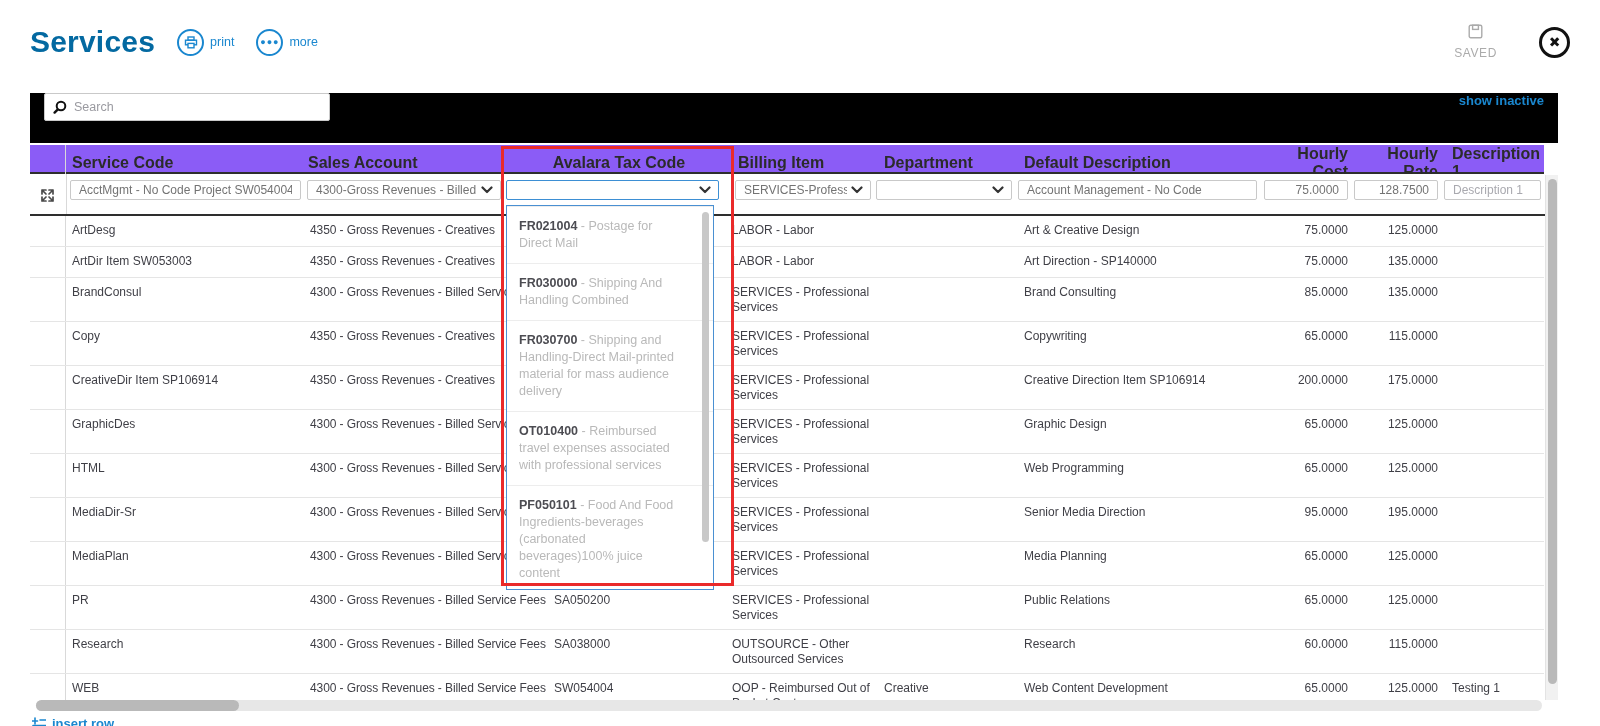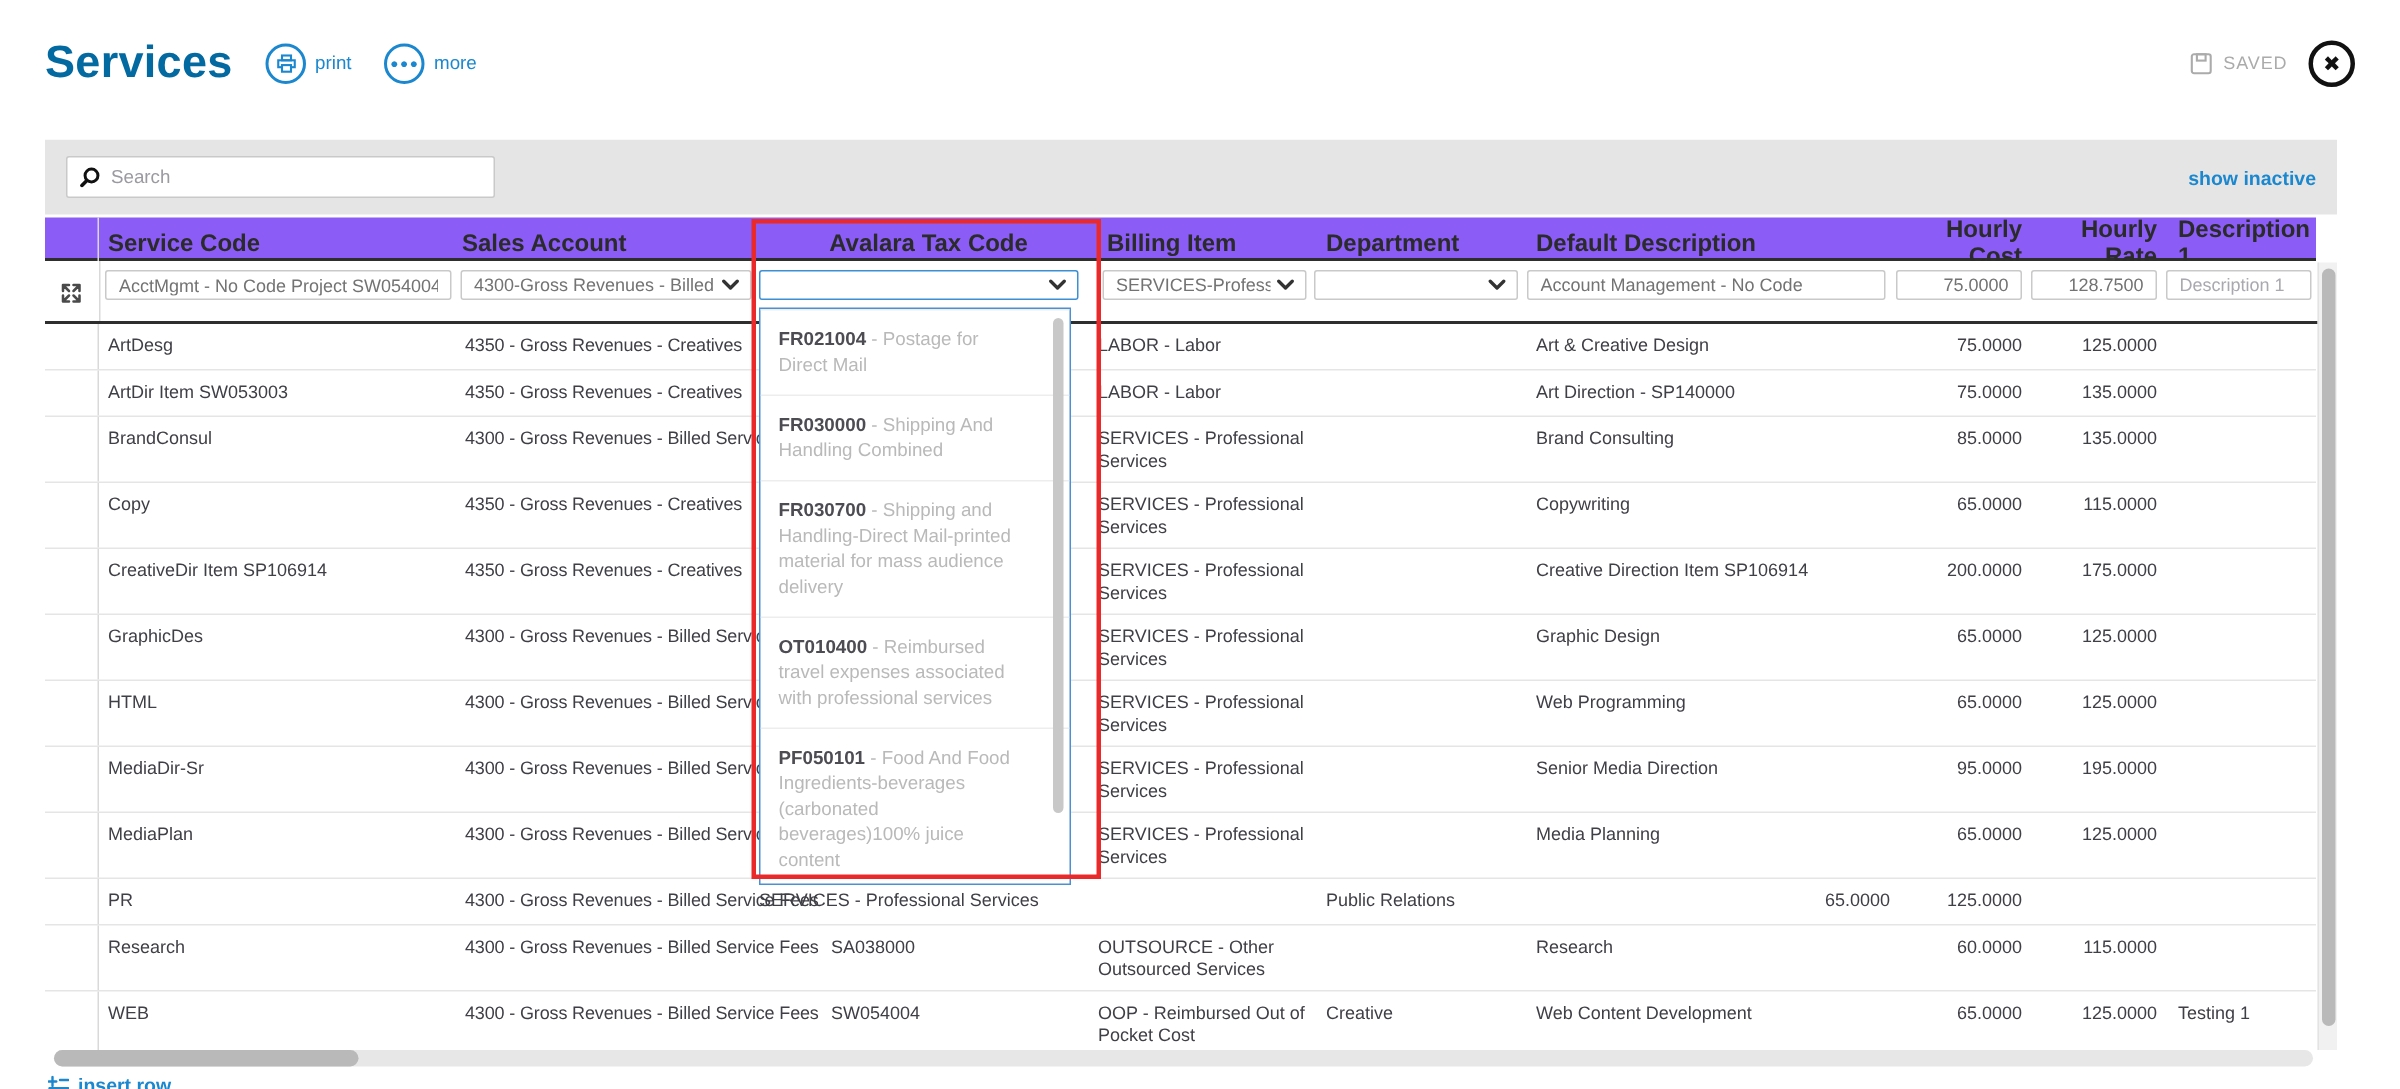--- a/index.html
+++ b/index.html
@@ -9,27 +9,27 @@
 
   
   .pagehead { position:absolute; left:30px; top:18px; right:30px; height:48px; display:flex; align-items:center; }
   .title { font-size:30px; font-weight:700; color:#0369a1; letter-spacing:.2px; }
   .hbtn { display:flex; align-items:center; gap:6px; margin-left:22px; cursor:pointer; }
   .circ { width:27px; height:27px; border:2px solid #1a87cf; border-radius:50%;
           display:flex; align-items:center; justify-content:center; color:#1a87cf; }
   .hbtn .lbl { color:#1a87cf; font-size:12.5px; }
   .dots { font-size:9px; font-weight:700; letter-spacing:1px; color:#1a87cf; line-height:1; }
   .spacer { flex:1; }
-  .saved { display:flex; align-items:center; gap:7px; color:#ababab; font-size:12px; letter-spacing:.6px; margin-right:14px; }
+  .saved { display:flex; align-items:center; gap:7px; color:#ababab; font-size:12px; letter-spacing:.6px; margin-right:42px;flex-direction:column; }
   .closebtn { width:31px; height:31px; border:3px solid #111; border-radius:50%; background:#fff;
               display:flex; align-items:center; justify-content:center; font-weight:900; font-size:14px; color:#111; cursor:pointer; }
 
   
   .panel { position:absolute; left:30px; top:93px; width:1528px; height:607px; background:#fff; overflow:hidden; }
-  .toolbar { height:50px; background:#e5e5e5; display:flex; align-items:center; padding:0 14px; }
+  .toolbar { height:50px; background:#000000; display:flex; padding:0 14px; }
   .searchbox { width:286px; height:28px; background:#fff; border:1px solid #c9c9c9; border-radius:2px;
                display:flex; align-items:center; padding:0 8px; gap:7px; }
   .searchbox input { border:none; outline:none; flex:1; font-size:12.5px; font-family:inherit; color:#3f3f46; background:transparent; }
   .searchbox input::placeholder { color:#9a9aa0; }
   .showinactive { margin-left:auto; color:#1a87cf; font-size:13px; font-weight:700; cursor:pointer; }
 
   .grid { display:grid; grid-template-columns:36px 236px 204px 226px 146px 140px 250px 88px 90px 1fr; width:1514px; }
   .grid > * { min-width:0; }
 
   .theadrow { height:29px; background:#8b5cf6; border-bottom:2px solid #2e2e2e; align-items:center;
@@ -309,20 +309,21 @@
         <span class="c-dep"></span>
         <span class="c-des">Media Planning</span>
         <span class="c-cst">65.0000</span>
         <span class="c-rat">125.0000</span>
         <span class="c-d1"></span>
       </div>
       <div class="grid trow">
         <span class="c-gut"></span>
         <span class="c-svc">PR</span>
         <span class="c-sal">4300 - Gross Revenues - Billed Service Fees</span>
+        <span class="c-ava">SA050200</span>
         <span class="c-bil">SERVICES - Professional Services</span>
         <span class="c-dep"></span>
         <span class="c-des">Public Relations</span>
         <span class="c-cst">65.0000</span>
         <span class="c-rat">125.0000</span>
         <span class="c-d1"></span>
       </div>
       <div class="grid trow">
         <span class="c-gut"></span>
         <span class="c-svc">Research</span>

